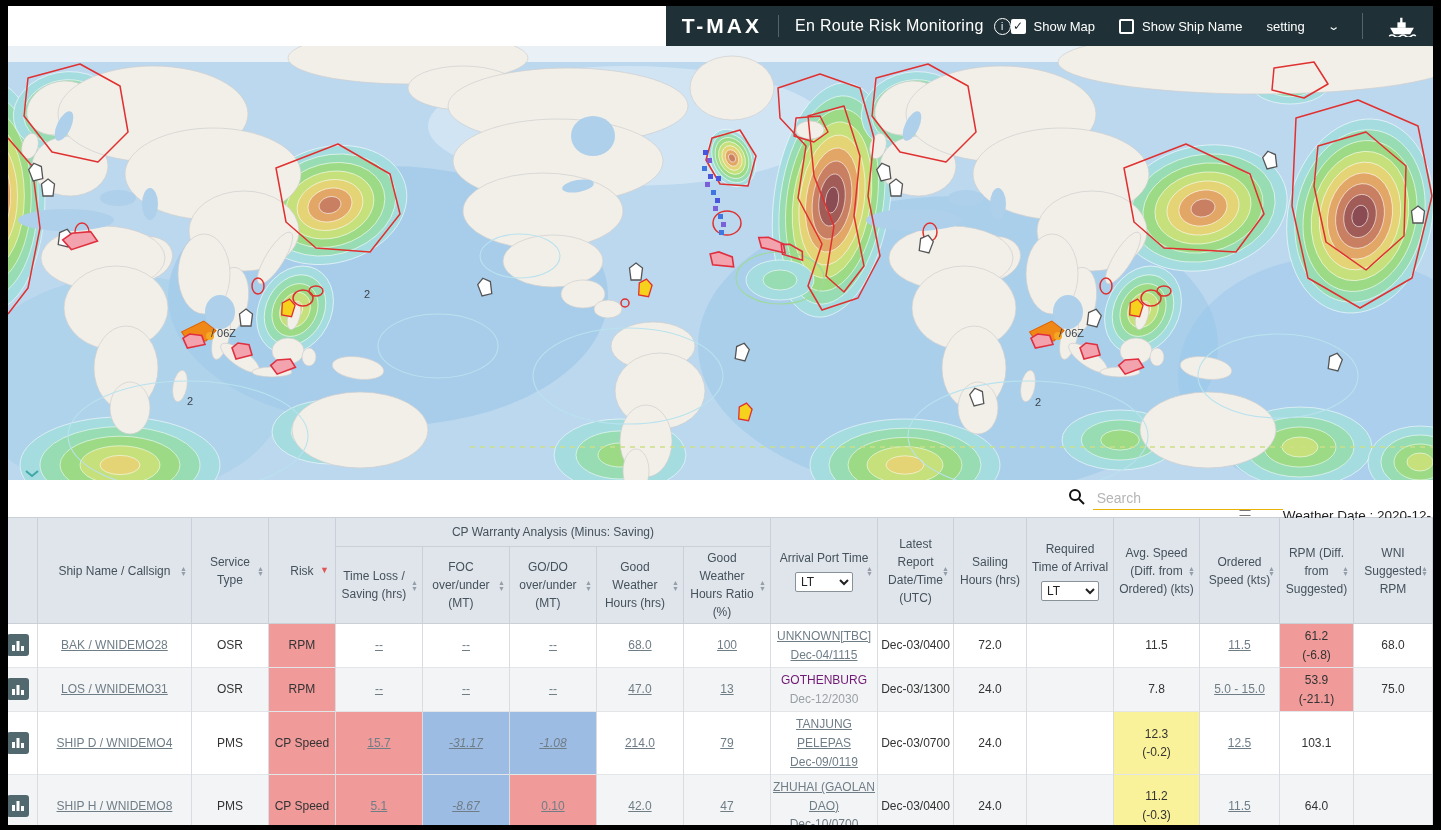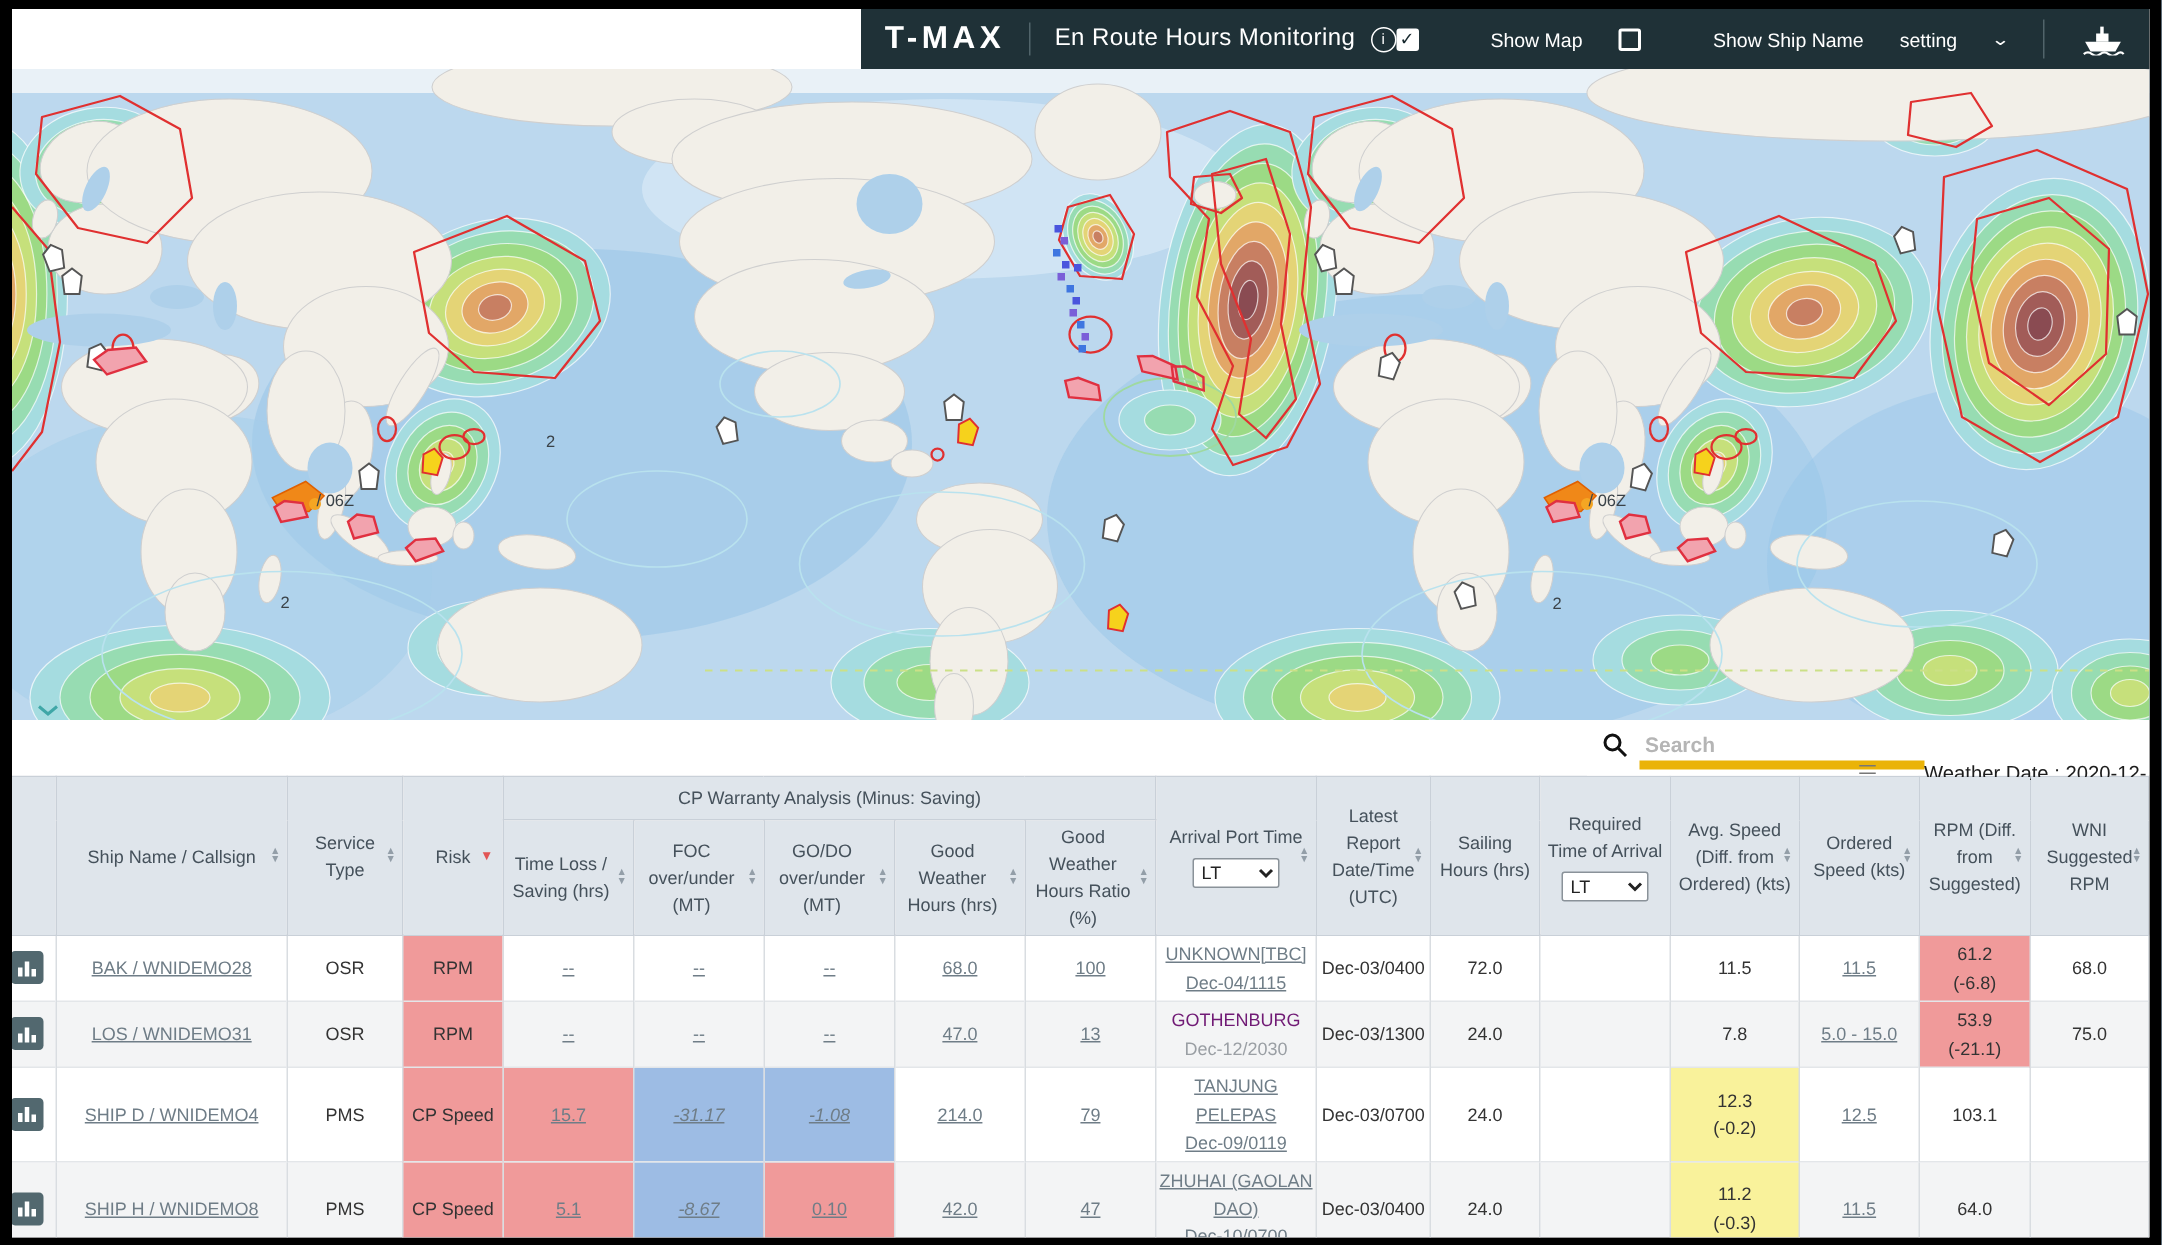--- a/index.html
+++ b/index.html
@@ -14,34 +14,34 @@
   .vdiv{width:1px;height:22px;background:#51646a;margin:0 16px;}
   .title{font-size:16px;letter-spacing:.3px;}
   .info-ic{width:15px;height:15px;border:1.5px solid #fff;border-radius:50%;display:inline-flex;
            align-items:center;justify-content:center;font-size:10px;margin-left:10px;font-style:normal;}
   .tb-right{margin-left:auto;display:flex;align-items:center;gap:24px;}
   .ck-row{display:flex;align-items:center;gap:8px;cursor:pointer;}
   .ckb{width:15px;height:15px;border-radius:2px;display:inline-flex;align-items:center;
        justify-content:center;box-sizing:border-box;}
   .ckb.on{background:#fff;color:#15262c;font-size:12px;font-weight:bold;}
   .ckb.off{border:2px solid #fff;background:transparent;}
-  .ck-lab{font-size:13px;margin-left:40px;}
+  .ck-lab{font-size:13px;}
   .setting{display:flex;align-items:center;gap:24px;font-size:13px;cursor:pointer;}
   .chev{font-size:11px;transform:scaleX(1.4);display:inline-block;}
   .tb-div2{width:1px;height:26px;background:#51646a;}
   .ship-ic svg{display:block;}
   
   .map-wrap{height:434px;min-height:434px;position:relative;overflow:hidden;background:#bcd8ee;}
   .map-wrap svg{display:block;}
   .collapse-chev{position:absolute;left:16px;bottom:2px;}
   
   .search-row{height:37px;min-height:37px;background:#fff;display:flex;align-items:center;
               padding:0 10px;position:relative;}
-  .search-input{border:none;border-bottom:6px solid #eab308;outline:none;width:182px;
-                font-size:14px;color:#333;margin-left:8px;padding:3px 4px;background:transparent;font-weight:bold;}
+  .search-input{border:none;border-bottom:1px solid #eab308;outline:none;width:182px;
+                font-size:14px;color:#333;margin-left:8px;padding:3px 4px;background:transparent;}
   .search-input::placeholder{color:#b5b5b5;}
   .weather-date{margin-left:auto;font-size:13.5px;color:#1d1d1d;white-space:nowrap;margin-right:-8px;margin-top:34px;}
   .drag-handle{position:absolute;left:50%;bottom:1px;width:11px;height:4px;
                border-top:1.5px solid #777;border-bottom:1.5px solid #777;transform:translateX(-50%);}
   
   .tbl-wrap{flex:1;overflow:hidden;}
   table.grid{border-collapse:collapse;table-layout:fixed;width:1433px;font-size:12px;}
   table.grid th{background:#dfe5eb;color:#45515b;font-weight:400;border:1px solid #c9d0d8;
                 padding:2px 14px 2px 4px;position:relative;text-align:center;line-height:1.5;}
   table.grid tr.gr-row th{padding:2px 4px;height:24px;}
@@ -66,21 +66,21 @@
              display:inline-flex;align-items:center;justify-content:center;cursor:pointer;padding:0;}
 </style>
 </head>
 <body>
 
 <div class="frame">
 
   <div class="topbar">
     <span class="logo">T-MAX</span>
     <span class="vdiv"></span>
-    <span class="title">En Route Hours Monitoring</span>
+    <span class="title">En Route Risk Monitoring</span>
     <span class="info-ic">i</span>
     <div class="tb-right">
       <span class="ck-row">
         <span class="ckb on" id="ckMap">✓</span>
         <span class="ck-lab">Show Map</span>
       </span>
       <span class="ck-row">
         <span class="ckb off" id="ckShip"></span>
         <span class="ck-lab">Show Ship Name</span>
       </span>

